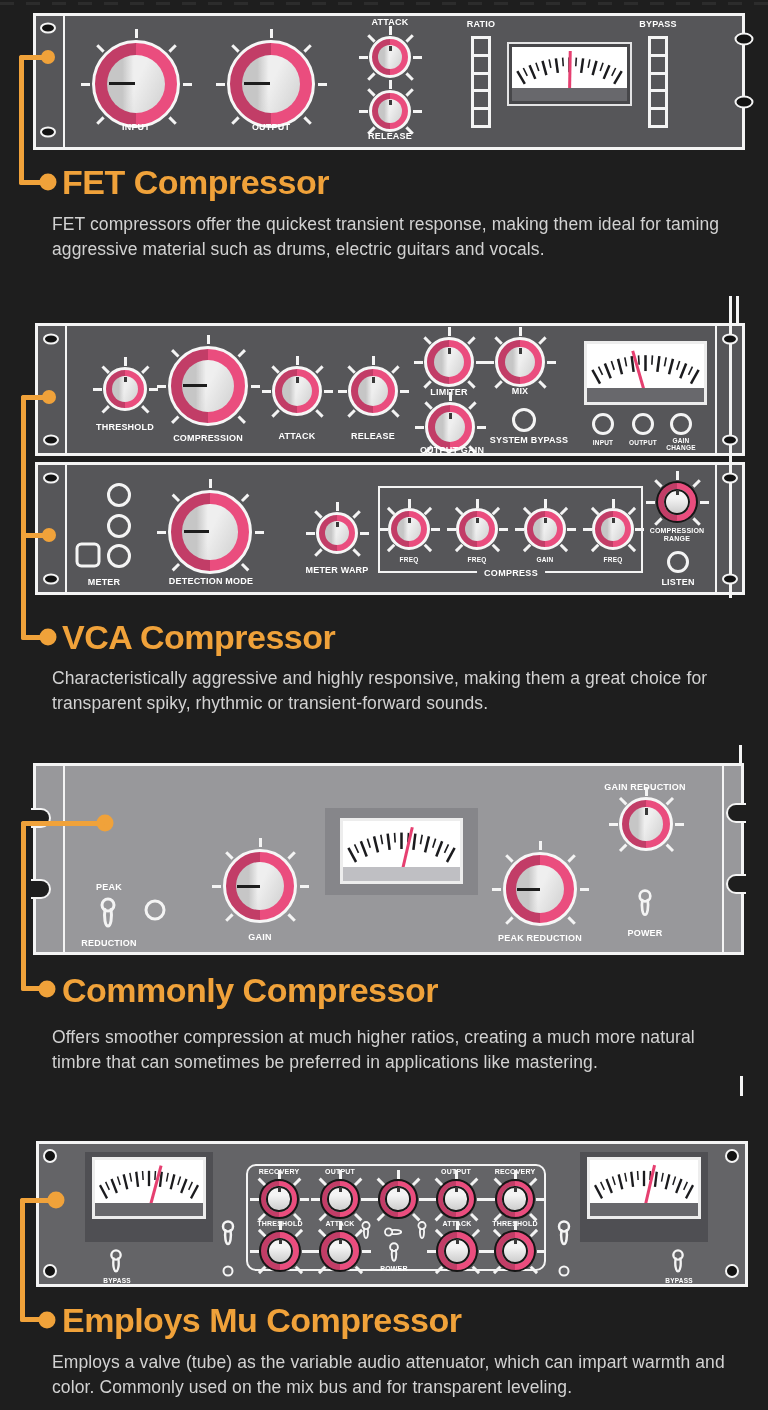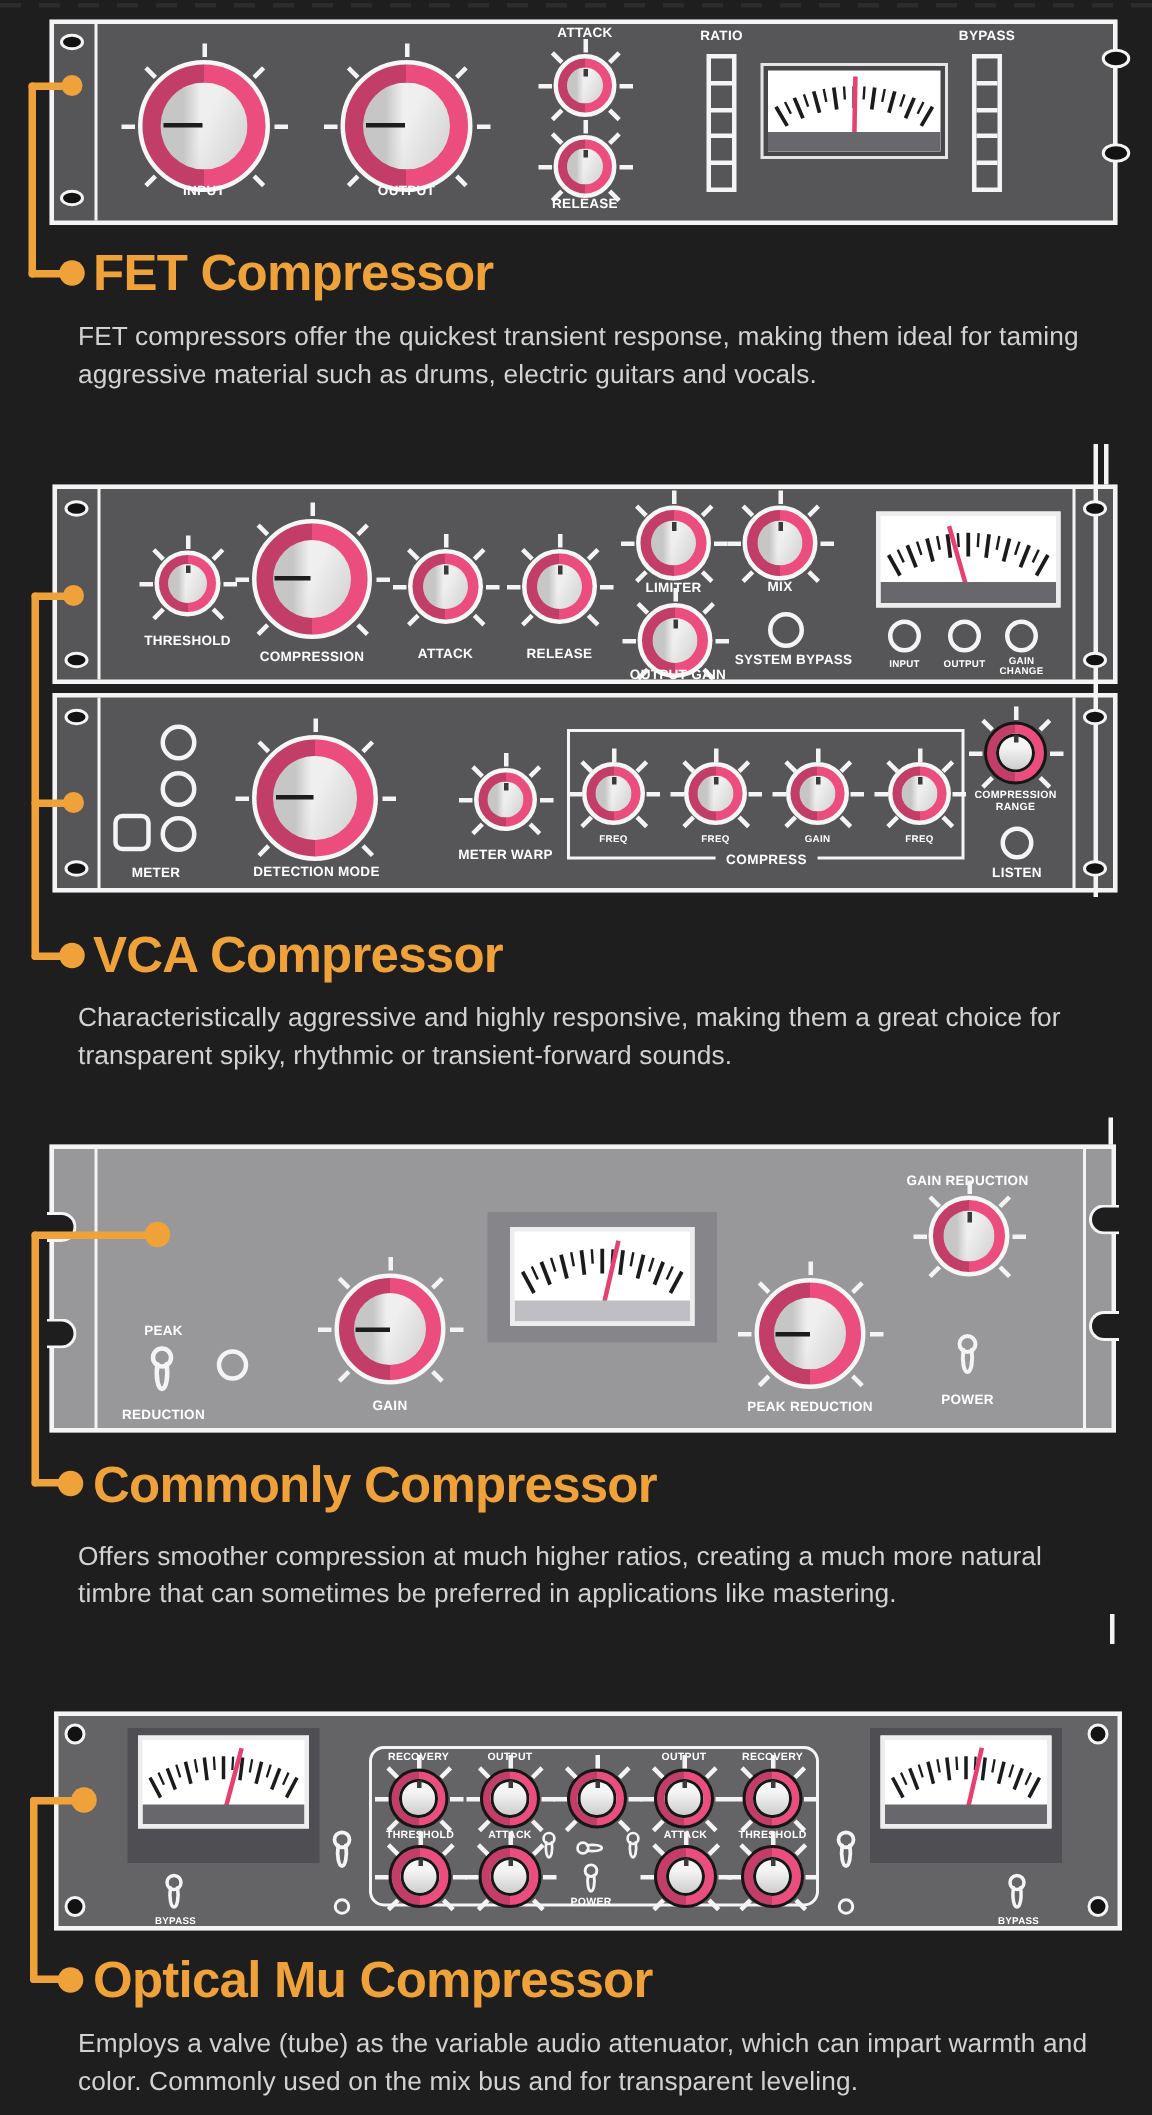--- a/index.html
+++ b/index.html
@@ -803,16 +803,16 @@
         <use href="#swsym"></use>
       </svg>
     <span class="lbl t65" style="left:679px;top:1281px">BYPASS</span>
 
     <div class="cdot big" style="left:56px;top:1200px"></div>
     <div class="cl" style="left:20px;top:1198px;width:36px;height:5px"></div>
     <div class="cl" style="left:20px;top:1198px;width:5px;height:124px"></div>
     <div class="cl" style="left:20px;top:1317px;width:27px;height:5px"></div>
     <div class="cdot big" style="left:47px;top:1320px"></div>
 
-    <div class="heading" style="left:62px;top:1301px">Optical Mu Compressor</div>
+    <div class="heading" style="left:62px;top:1301px">Employs Mu Compressor</div>
     <div class="desc" style="left:52px;top:1350px;width:700px">Employs a valve (tube) as the variable audio attenuator, which can impart warmth and color. Commonly used on the mix bus and for transparent leveling.</div>
   </div>
 </div>
 
 </body></html>

